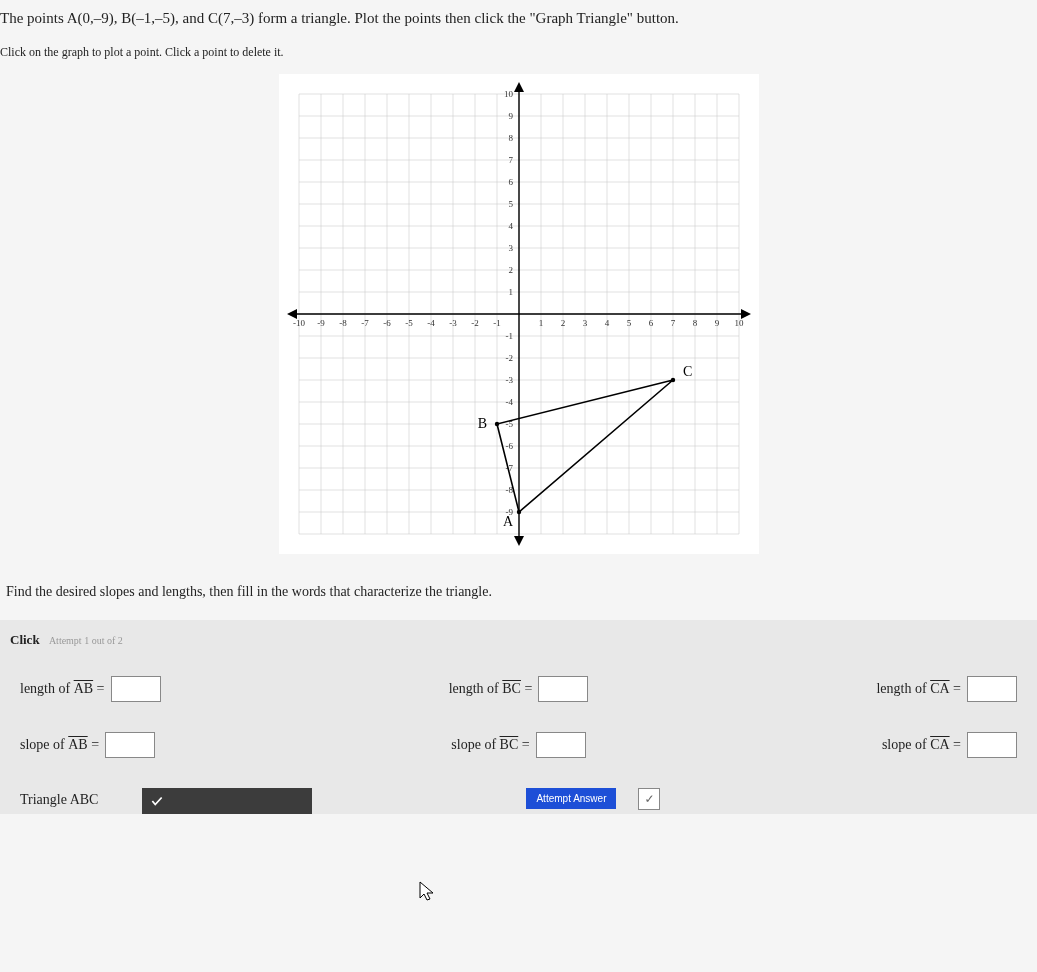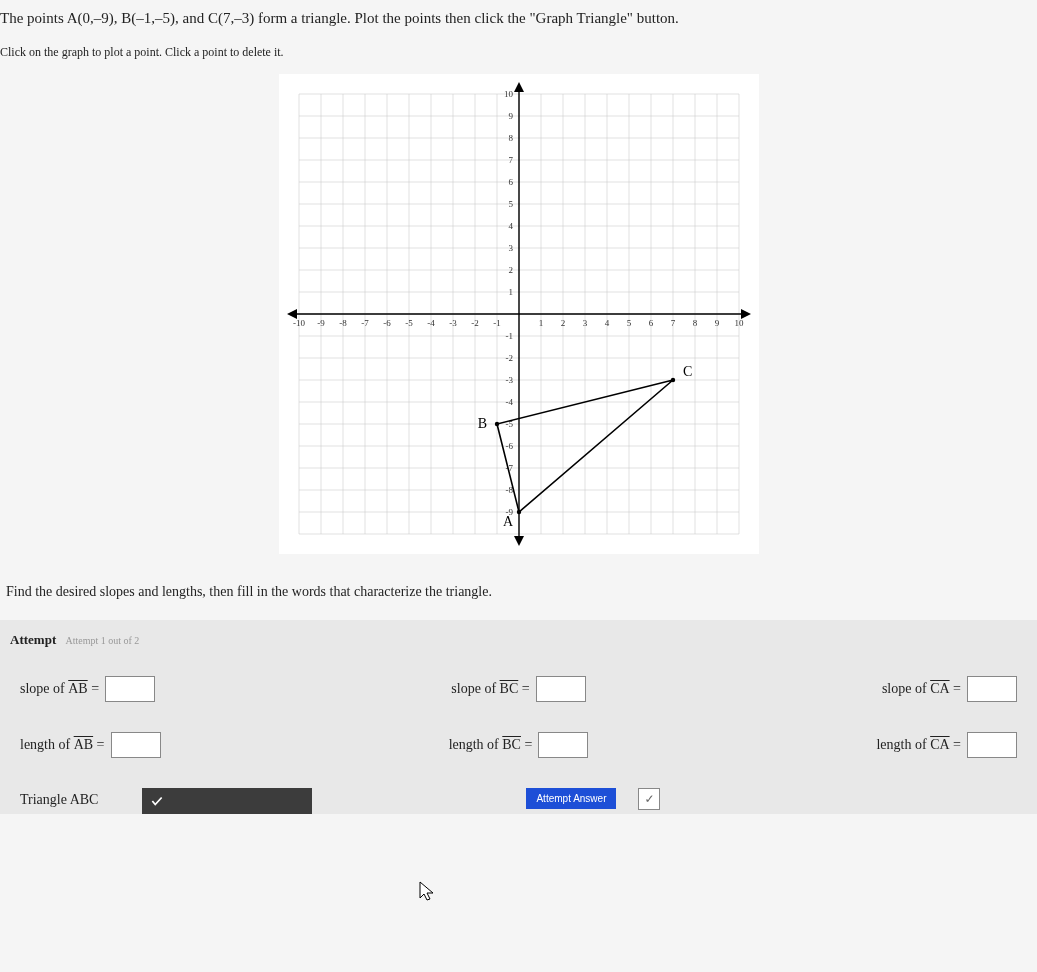--- a/index.html
+++ b/index.html
@@ -132,50 +132,50 @@
         <text x="208" y="354" font-size="14" font-family="Georgia" text-anchor="end" fill="#000">B</text>
         <circle cx="394" cy="306" r="2.2" fill="#000"></circle>
         <text x="404" y="302" font-size="14" font-family="Georgia" text-anchor="start" fill="#000">C</text>
       </svg>
   </div>
 
   <div class="findtext">Find the desired slopes and lengths, then fill in the words that characterize the triangle.</div>
 
   <div class="answer-block">
     <div class="answer-hdr">
-      <b>Attempt</b>
+      <b>Click</b>
       <span class="att">Attempt 1 out of 2</span>
     </div>
 
     <div class="arow">
       <div class="cell">
+        <span><span>length of </span><span class="ov">AB</span><span> =</span></span>
+        <input class="ibox" style="">
+      </div>
+      <div class="cell">
+        <span><span>length of </span><span class="ov">BC</span><span> =</span></span>
+        <input class="ibox" style="">
+      </div>
+      <div class="cell">
+        <span><span>length of </span><span class="ov">CA</span><span> =</span></span>
+        <input class="ibox" style="">
+      </div>
+    </div>
+
+    <div class="arow">
+      <div class="cell">
         <span><span>slope of </span><span class="ov">AB</span><span> =</span></span>
         <input class="ibox" style="">
       </div>
       <div class="cell">
         <span><span>slope of </span><span class="ov">BC</span><span> =</span></span>
         <input class="ibox" style="">
       </div>
       <div class="cell">
         <span><span>slope of </span><span class="ov">CA</span><span> =</span></span>
-        <input class="ibox" style="">
-      </div>
-    </div>
-
-    <div class="arow">
-      <div class="cell">
-        <span><span>length of </span><span class="ov">AB</span><span> =</span></span>
-        <input class="ibox" style="">
-      </div>
-      <div class="cell">
-        <span><span>length of </span><span class="ov">BC</span><span> =</span></span>
-        <input class="ibox" style="">
-      </div>
-      <div class="cell">
-        <span><span>length of </span><span class="ov">CA</span><span> =</span></span>
         <input class="ibox" style="">
       </div>
     </div>
 
     <div class="lastrow">
       <div class="cell" style="align-items:flex-start;gap:44px;">
         <span style="padding-top:4px;">Triangle ABC</span>
         <div class="ddwrap">
           <button class="ddbtn">
             <svg viewBox="0 0 24 24" fill="none" stroke="#fff" stroke-width="3">

